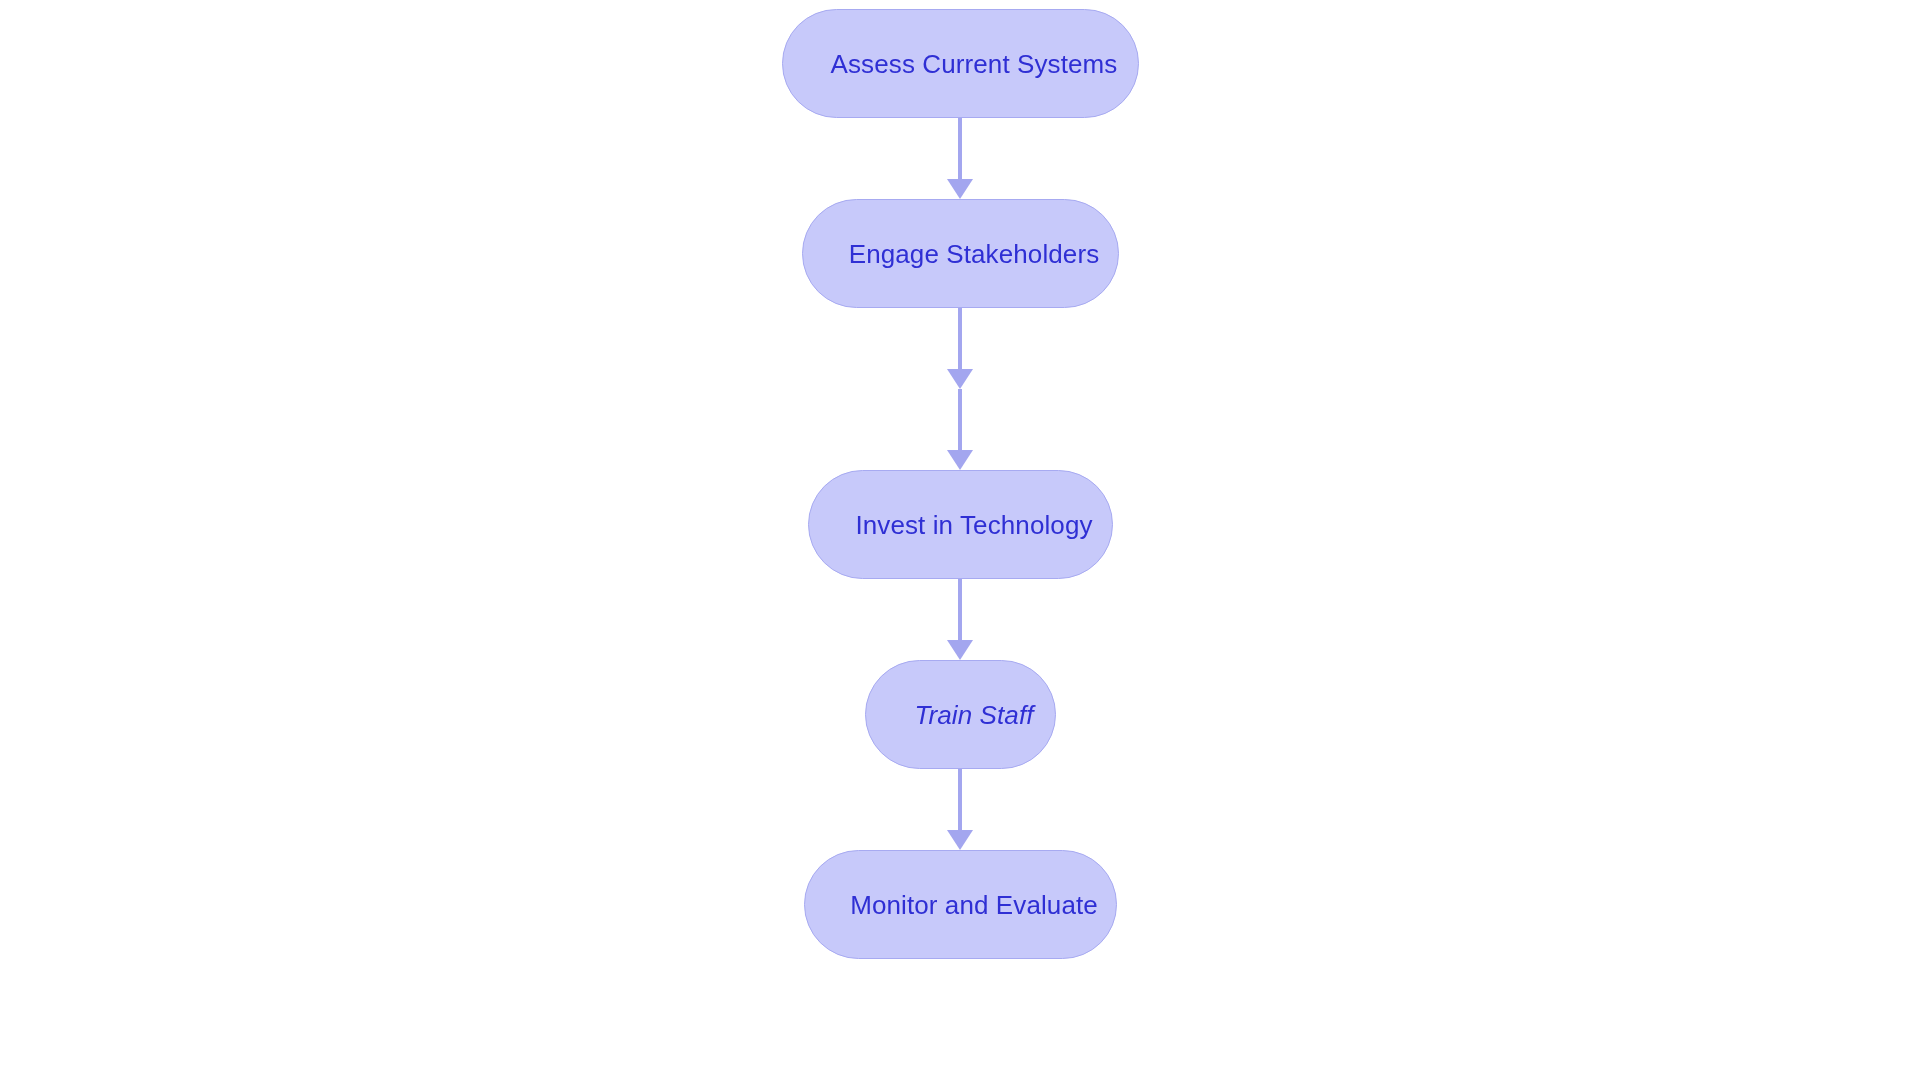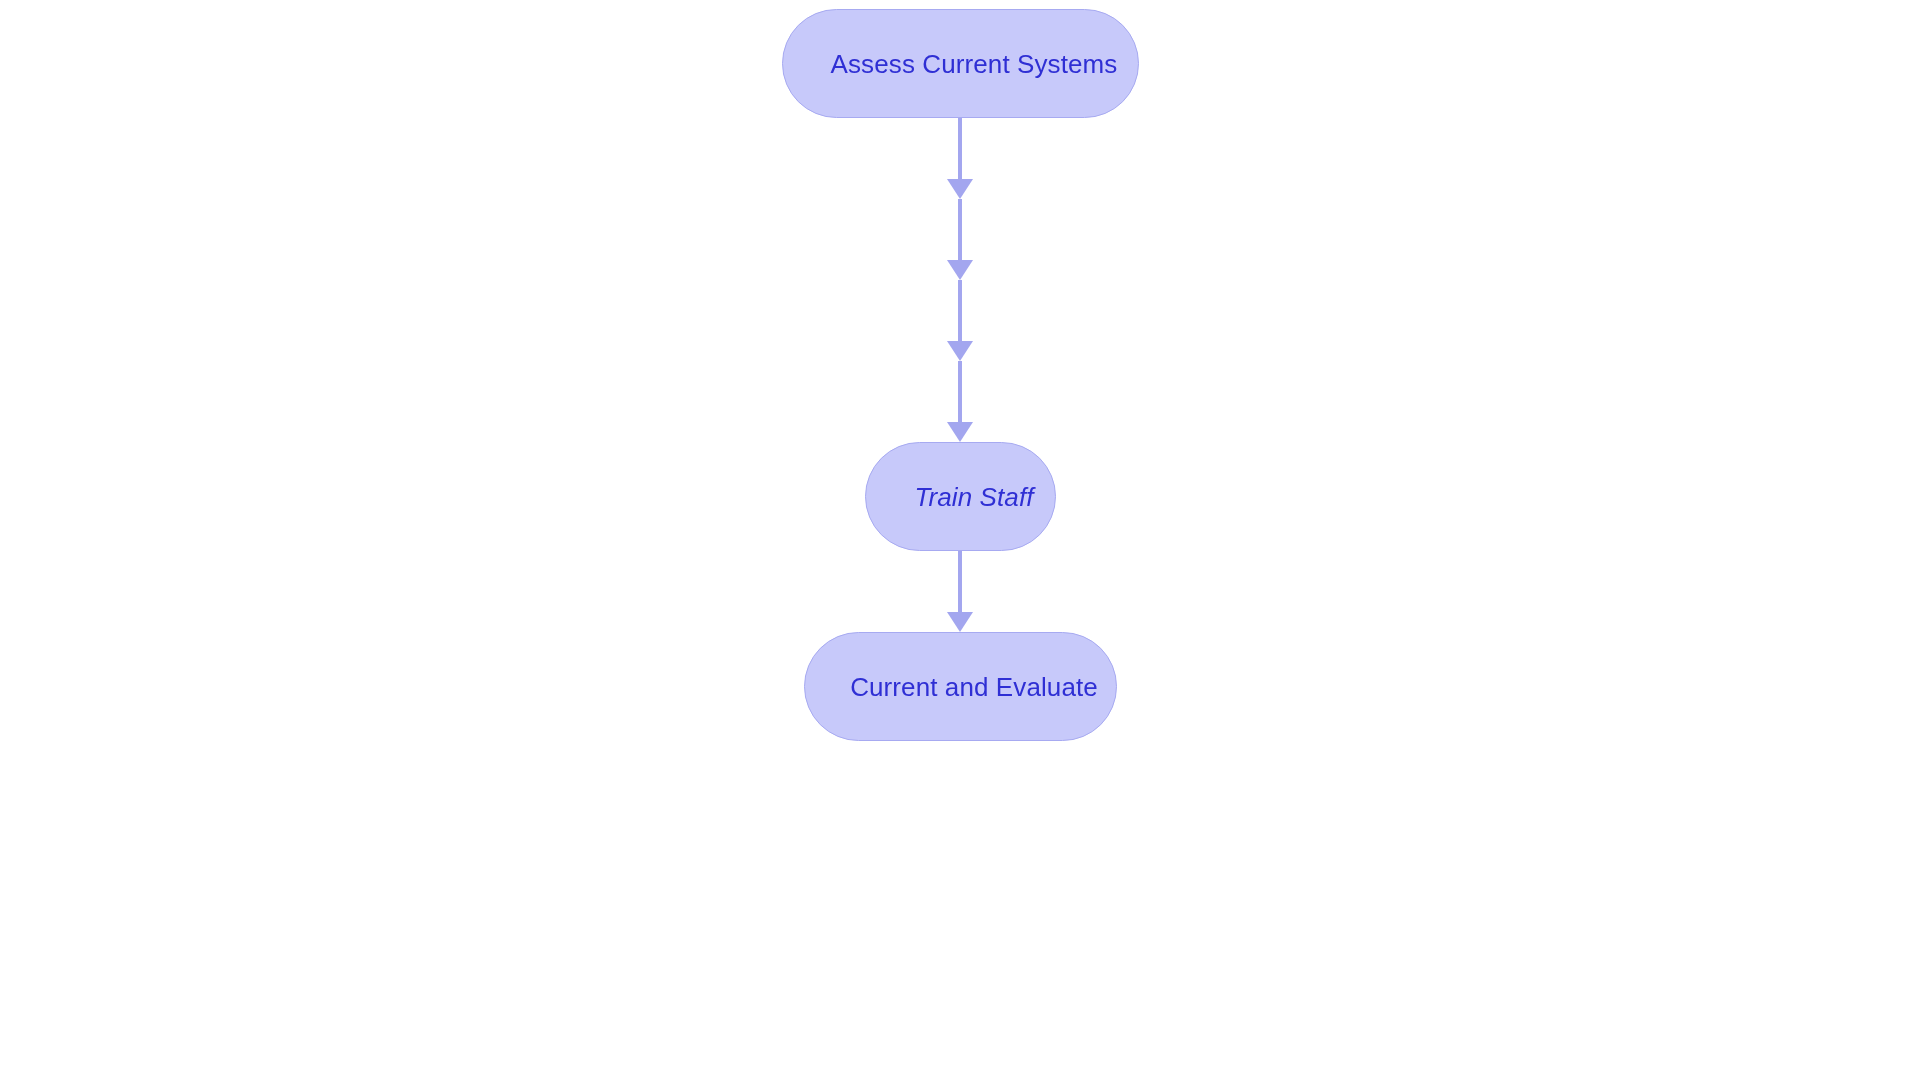--- a/index.html
+++ b/index.html
@@ -79,36 +79,42 @@
 
 <div id="flowchart-canvas">
   <div class="flow-column" id="flow-column" style="padding-top: 9px;">
       <div class="flow-node" style="width: 357px;">
         <span class="flow-node-label">Assess Current Systems</span>
       </div>
       <svg class="flow-connector" viewBox="0 0 30 81" width="30" height="81">
         <line class="conn-line" x1="15" y1="0" x2="15" y2="63"></line>
         <polygon class="conn-head" points="2,61 28,61 15,81"></polygon>
       </svg>
+      <div class="flow-node" style="width: 317px;">
+        <span class="flow-node-label">Engage Stakeholders</span>
+      </div>
       <svg class="flow-connector" viewBox="0 0 30 81" width="30" height="81">
         <line class="conn-line" x1="15" y1="0" x2="15" y2="63"></line>
         <polygon class="conn-head" points="2,61 28,61 15,81"></polygon>
       </svg>
       <svg class="flow-connector" viewBox="0 0 30 81" width="30" height="81">
         <line class="conn-line" x1="15" y1="0" x2="15" y2="63"></line>
         <polygon class="conn-head" points="2,61 28,61 15,81"></polygon>
       </svg>
+      <div class="flow-node" style="width: 305px;">
+        <span class="flow-node-label">Invest in Technology</span>
+      </div>
       <svg class="flow-connector" viewBox="0 0 30 81" width="30" height="81">
         <line class="conn-line" x1="15" y1="0" x2="15" y2="63"></line>
         <polygon class="conn-head" points="2,61 28,61 15,81"></polygon>
       </svg>
       <div class="flow-node" style="width: 191px; font-style: italic;">
         <span class="flow-node-label">Train Staff</span>
       </div>
       <svg class="flow-connector" viewBox="0 0 30 81" width="30" height="81">
         <line class="conn-line" x1="15" y1="0" x2="15" y2="63"></line>
         <polygon class="conn-head" points="2,61 28,61 15,81"></polygon>
       </svg>
       <div class="flow-node" style="width: 313px;">
-        <span class="flow-node-label">Current and Evaluate</span>
+        <span class="flow-node-label">Monitor and Evaluate</span>
       </div>
     </div>
 </div>
 
 </body></html>

